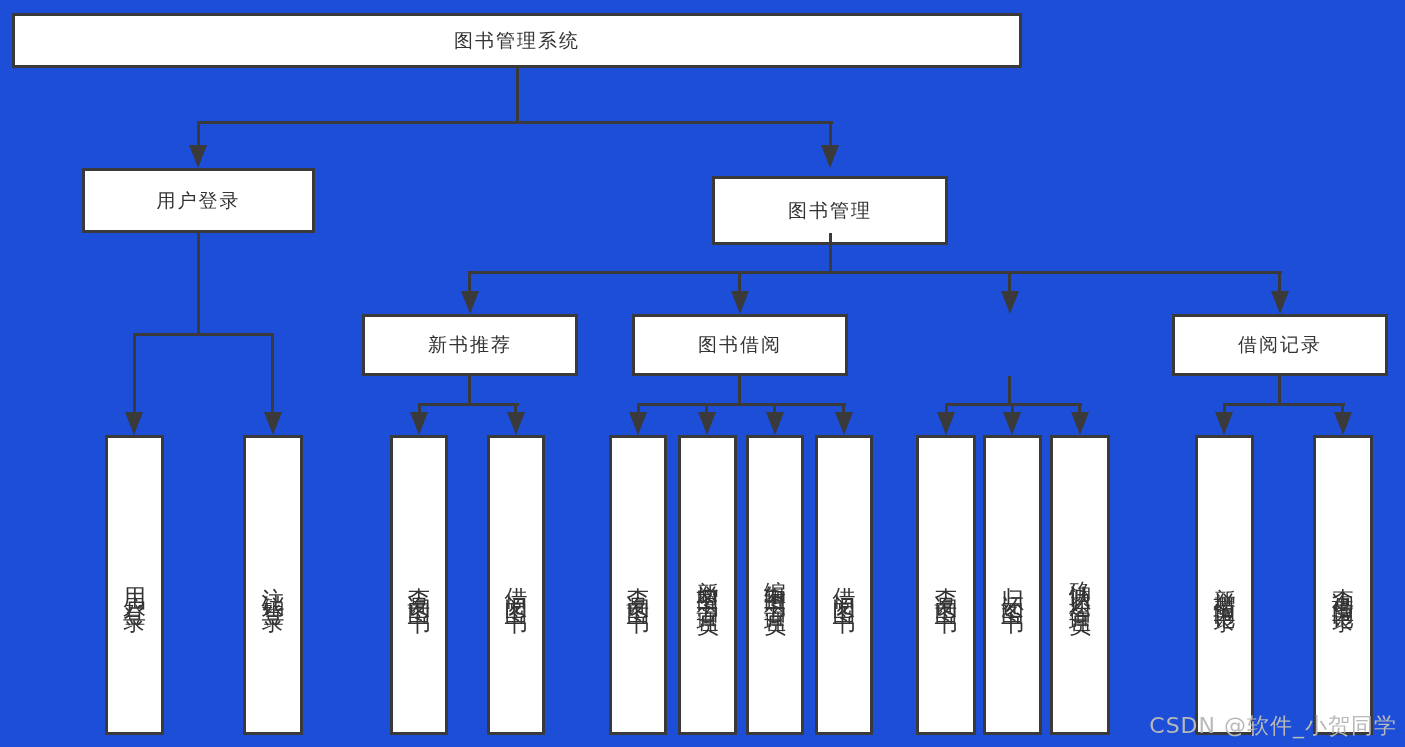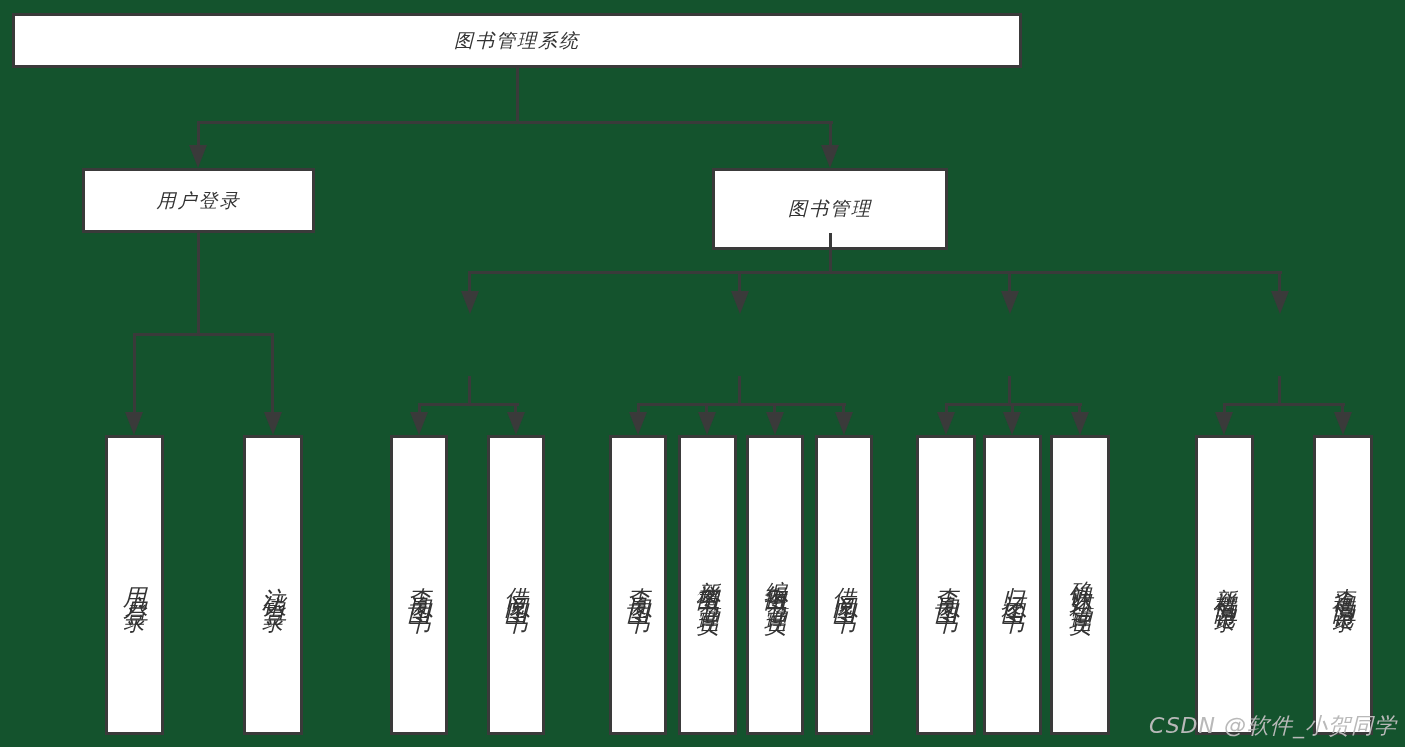--- a/index.html
+++ b/index.html
@@ -1,23 +1,22 @@
 <!DOCTYPE html>
 <html><head>
 <meta charset="utf-8">
 <style>
   html, body { margin: 0; padding: 0; background: #ffffff; }
   .canvas {
     position: relative;
     width: 1405px;
     height: 747px;
-    background: #14532d;
+    background: #1d4ed8;
     font-family: "DejaVu Sans", "Liberation Sans", sans-serif;
     overflow: hidden;
-    font-style: italic;
   }
   .box {
     position: absolute;
     background: #ffffff;
     border: 3px solid #3a3a3a;
     box-sizing: border-box;
     display: flex;
     align-items: center;
     justify-content: center;
     color: #333333;
@@ -62,40 +61,43 @@
   <div class="box hbox" style="left:12px;top:13px;width:1010px;height:55px">图书管理系统</div>
 
   <div class="line" style="left:516px;top:68px;width:3px;height:56px"></div>
   <div class="line" style="left:197px;top:121px;width:636px;height:3px"></div>
   <div class="line" style="left:197px;top:121px;width:3px;height:29px"></div>
   <div class="line" style="left:829px;top:121px;width:3px;height:29px"></div>
   <div class="arrow" style="left:189px;top:145px"></div>
   <div class="arrow" style="left:821px;top:145px"></div>
 
   <div class="box hbox" style="left:82px;top:168px;width:233px;height:65px">用户登录</div>
-  <div class="box hbox" style="left:712px;top:168px;width:236px;height:82px">图书管理</div>
+  <div class="box hbox" style="left:712px;top:176px;width:236px;height:69px">图书管理</div>
 
   <div class="line" style="left:197px;top:233px;width:3px;height:103px"></div>
   <div class="line" style="left:133px;top:333px;width:141px;height:3px"></div>
   <div class="line" style="left:133px;top:333px;width:3px;height:82px"></div>
   <div class="line" style="left:271px;top:333px;width:3px;height:82px"></div>
   <div class="arrow" style="left:125px;top:412px"></div>
   <div class="arrow" style="left:264px;top:412px"></div>
 
   <div class="line" style="left:829px;top:233px;width:3px;height:41px"></div>
   <div class="line" style="left:468px;top:271px;width:814px;height:3px"></div>
   <div class="line" style="left:468px;top:271px;width:3px;height:22px"></div>
   <div class="line" style="left:738px;top:271px;width:3px;height:22px"></div>
   <div class="line" style="left:1008px;top:271px;width:3px;height:22px"></div>
   <div class="line" style="left:1278px;top:271px;width:3px;height:22px"></div>
   <div class="arrow" style="left:461px;top:291px"></div>
   <div class="arrow" style="left:731px;top:291px"></div>
   <div class="arrow" style="left:1001px;top:291px"></div>
   <div class="arrow" style="left:1271px;top:291px"></div>
 
+  <div class="box hbox" style="left:362px;top:314px;width:216px;height:62px">新书推荐</div>
+  <div class="box hbox" style="left:632px;top:314px;width:216px;height:62px">图书借阅</div>
+  <div class="box hbox" style="left:1172px;top:314px;width:216px;height:62px">借阅记录</div>
 
   <div class="line" style="left:468px;top:376px;width:3px;height:30px"></div>
   <div class="line" style="left:418px;top:403px;width:101px;height:3px"></div>
   <div class="line" style="left:418px;top:403px;width:3px;height:11px"></div>
   <div class="line" style="left:514px;top:403px;width:3px;height:11px"></div>
   <div class="arrow" style="left:410px;top:412px"></div>
   <div class="arrow" style="left:507px;top:412px"></div>
 
   <div class="line" style="left:738px;top:376px;width:3px;height:30px"></div>
   <div class="line" style="left:637px;top:403px;width:209px;height:3px"></div>

